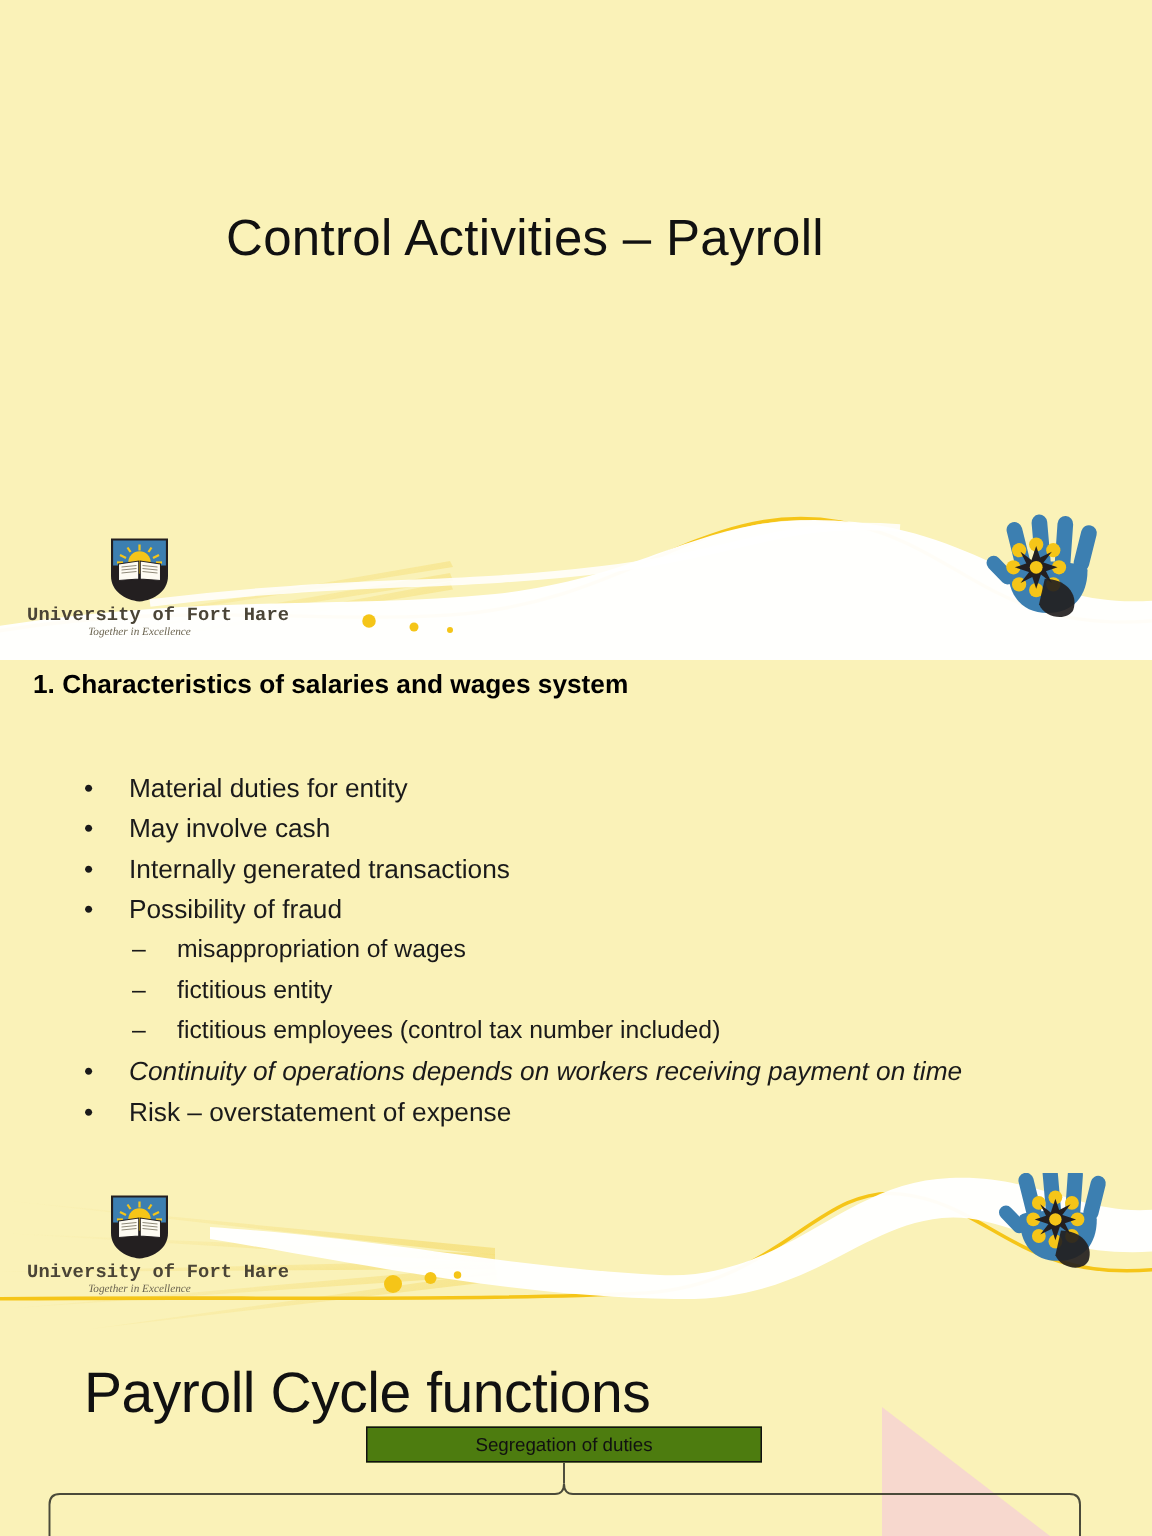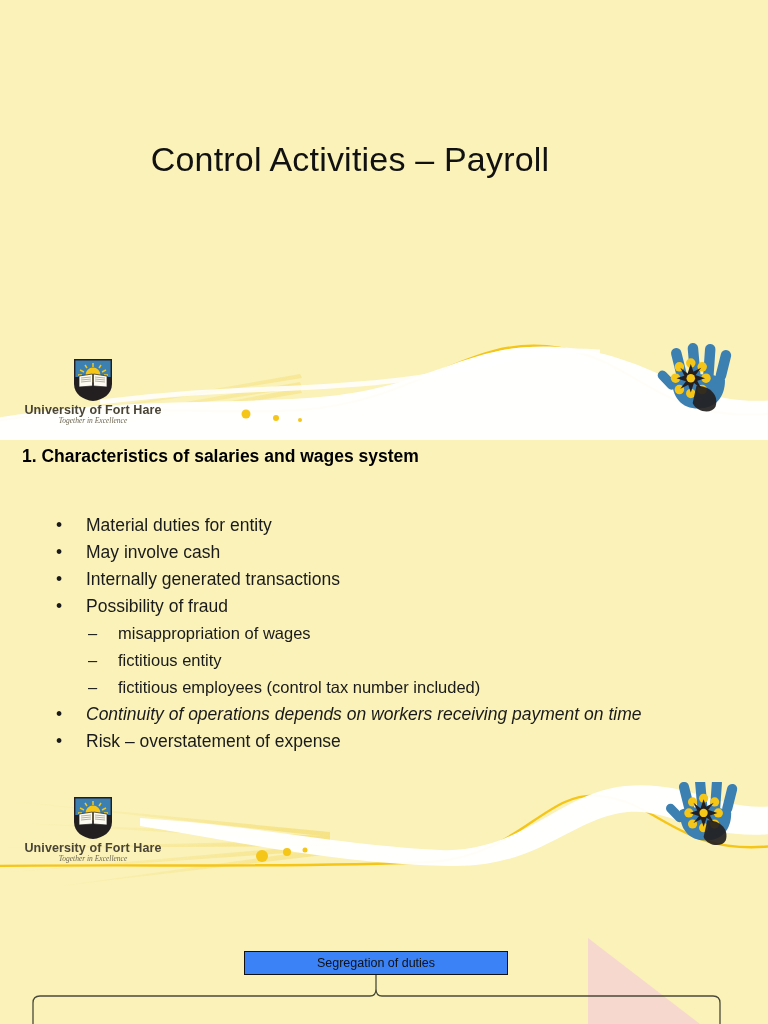--- a/index.html
+++ b/index.html
@@ -21,21 +21,21 @@
   }
 
   
   .wave-band { position:absolute; left:0; width:768px; height:110px; overflow:hidden; }
   .wave-band svg { position:absolute; left:0; top:0; }
 
   
   .ufh-logo { position:absolute; width:150px; text-align:center; }
   .ufh-logo .shield { width:42px; height:44px; margin:0 auto; display:block; }
   .ufh-logo .uname {
-    font-family:Liberation Sans, sans-serif;
+    font-family:Liberation Mono, monospace;
     font-size:12.5px; font-weight:700; color:#4a4436;
     margin-top:1px; letter-spacing:0.1px; white-space:nowrap;
   }
   .ufh-logo .utag {
     font-family:"Liberation Serif", serif;
     font-style:italic; font-size:7.5px; color:#6b6450;
     margin-top:-1px; white-space:nowrap;
   }
 
   
@@ -57,21 +57,21 @@
   .bullet.justify .txt { display:block;font-style:italic; }
 
   
   .cycle-heading {
     position:absolute; left:56px; top:908px;
     font-size:38px; font-weight:400; color:#111; letter-spacing:-0.3px;
   }
   .pink-tri { position:absolute; left:570px; top:938px; width:130px; height:86px; }
   .seg-box {
     position:absolute; left:244px; top:951px; width:264px; height:24px;
-    background:#3b82f6; border:1.4px solid #111;
+    background:#4d7c0f; border:1.4px solid #111;
     display:flex; align-items:center; justify-content:center;
     font-size:12.5px; color:#111;
   }
   .connector { position:absolute; left:0; top:975px; width:768px; height:49px; }
 </style>
 </head>
 <body>
 
 <div class="page">
 
@@ -297,20 +297,21 @@
           <line x1="33" y1="20" x2="23" y2="19"></line>
             <line x1="33" y1="22" x2="23" y2="21"></line>
           <line x1="33" y1="24" x2="23" y2="23"></line>
         </g>
       </g>
     </svg>
     <div class="uname">University of Fort Hare</div>
     <div class="utag">Together in Excellence</div>
   </div>
 
+  <div class="cycle-heading">Payroll Cycle functions</div>
 
   <svg class="pink-tri" viewBox="0 0 130 86">
     <path d="M18 0 L130 86 L18 86 Z" fill="#F6D3D1" opacity="0.85"></path>
   </svg>
 
   <div class="seg-box">
     <span>Segregation of duties</span>
   </div>
 
   <svg class="connector" viewBox="0 0 768 49">

